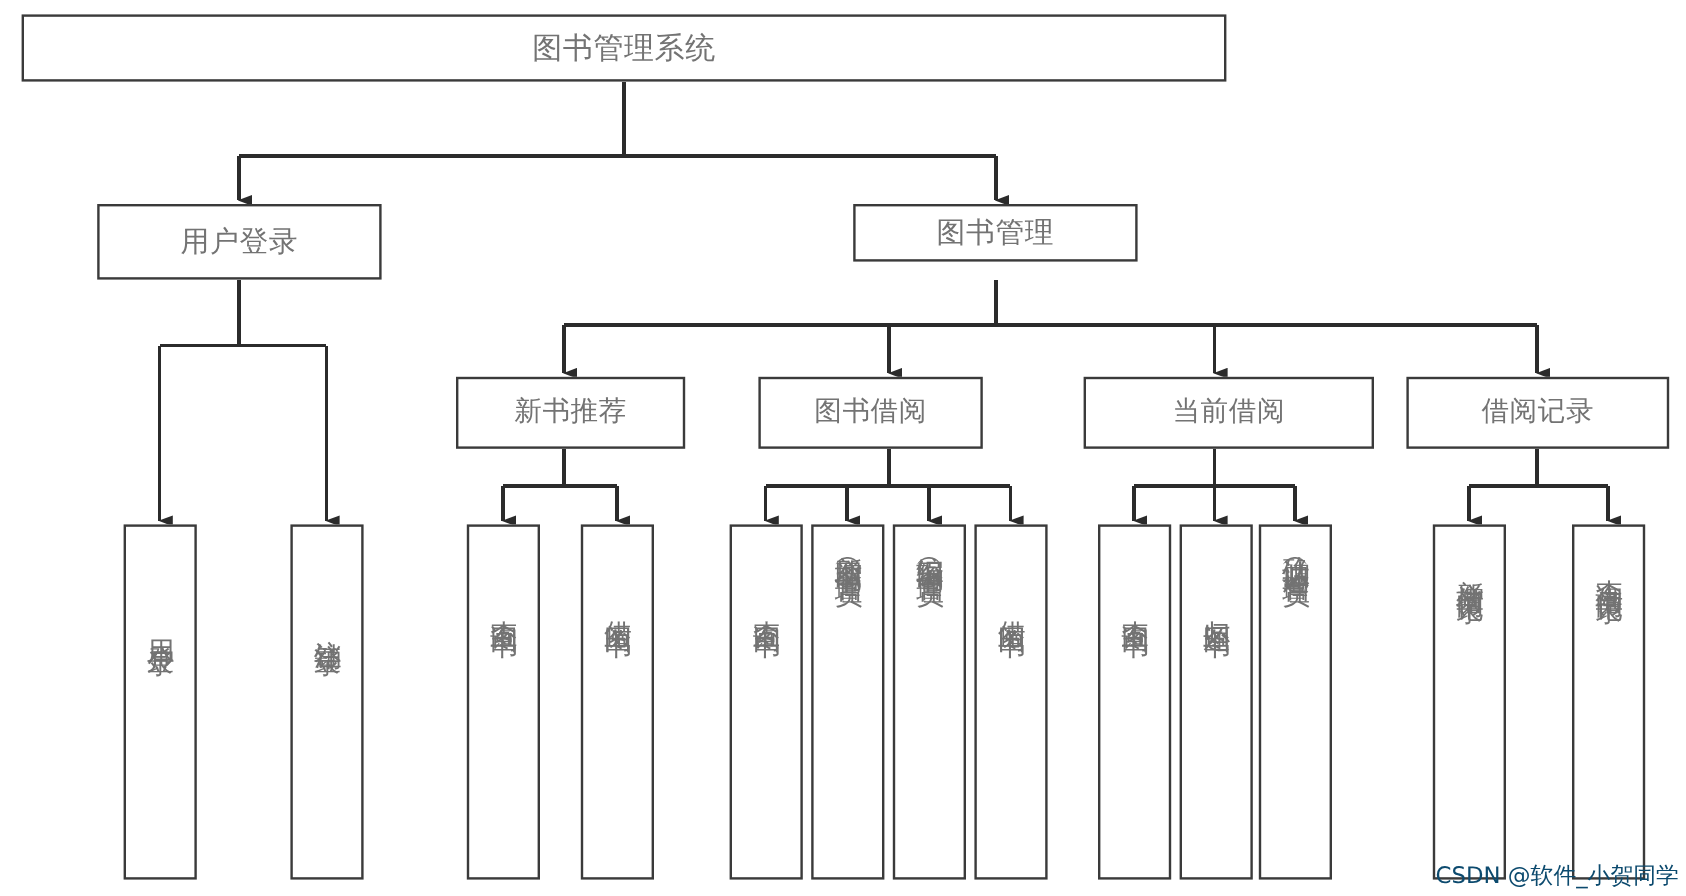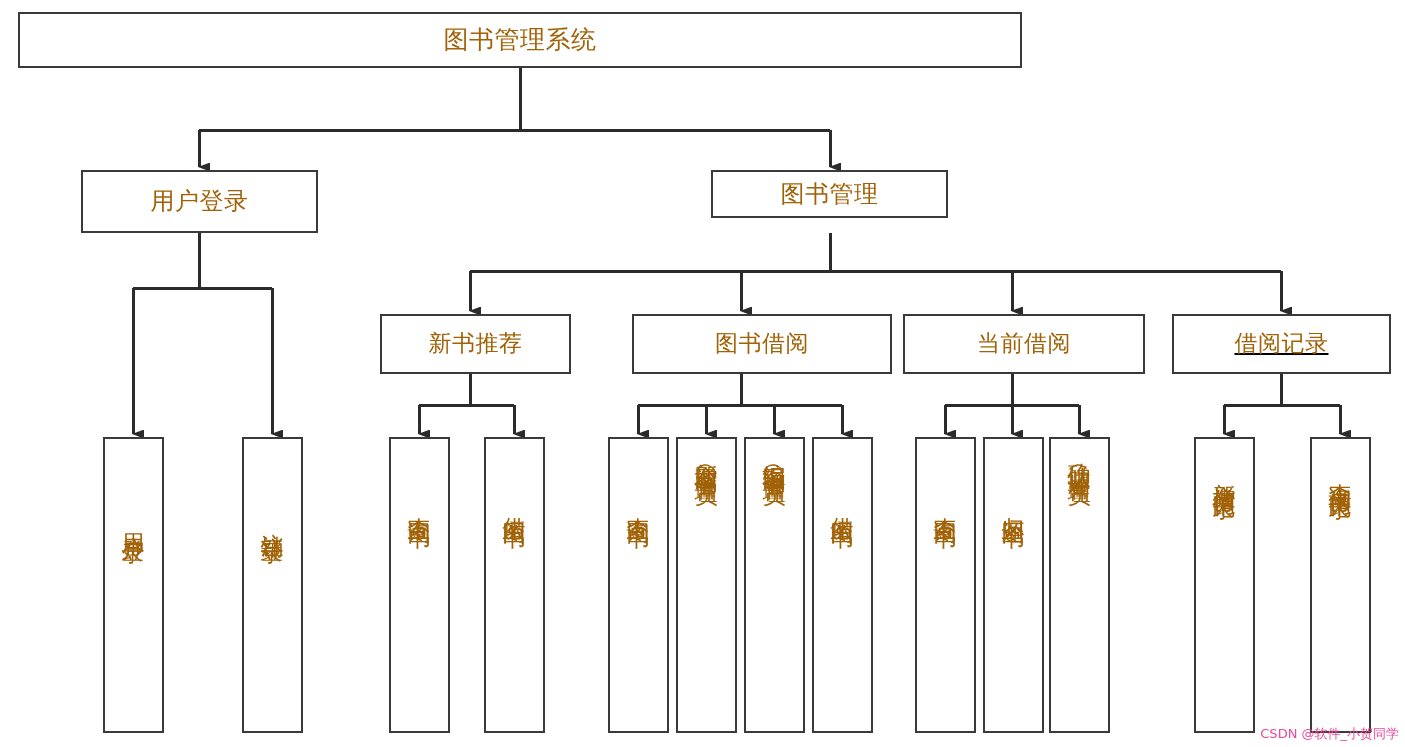--- a/index.html
+++ b/index.html
@@ -29,21 +29,21 @@
     position: absolute;
     box-sizing: border-box;
     background: #ffffff;
     border: 2px solid #3a3a3a;
     display: flex;
     align-items: center;
     justify-content: center;
     overflow: hidden;
   }
   .node-label {
-    color: #a16207;
+    color: #737373;
     text-align: center;
     line-height: 1.18;
     letter-spacing: 0.5px;
     white-space: pre-wrap;
   }
   .node-root .node-label { font-size: 25px; }
   .node-l2 .node-label   { font-size: 24px; }
   .node-l3 .node-label   { font-size: 23px; }
 
   .node-leaf {
@@ -56,22 +56,22 @@
     writing-mode: vertical-rl;
     text-orientation: upright;
     line-height: 1.05;
     letter-spacing: 3px;
     white-space: nowrap;
   }
   .watermark {
     position: absolute;
     right: 6px;
     bottom: 4px;
-    font-size: 13px;
-    color: #ec4899;
+    font-size: 19px;
+    color: #0c4a6e;
     font-family: "DejaVu Sans", "Liberation Sans", sans-serif;
     white-space: nowrap;
     pointer-events: none;
   }
 </style>
 </head>
 <body>
 
 <div id="diagram-root">
 
@@ -134,27 +134,27 @@
   <div class="node-box node-l2" style="left:81px; top:170px; width:237px; height:63px;">
     <span class="node-label">用户登录</span>
   </div>
   <div class="node-box node-l2" style="left:711px; top:170px; width:237px; height:48px;">
     <span class="node-label">图书管理</span>
   </div>
 
   <div class="node-box node-l3" style="left:380px; top:314px; width:191px; height:60px;">
     <span class="node-label">新书推荐</span>
   </div>
-  <div class="node-box node-l3" style="left:632px; top:314px; width:260px; height:60px;">
+  <div class="node-box node-l3" style="left:632px; top:314px; width:187px; height:60px;">
     <span class="node-label">图书借阅</span>
   </div>
   <div class="node-box node-l3" style="left:903px; top:314px; width:242px; height:60px;">
     <span class="node-label">当前借阅</span>
   </div>
-  <div class="node-box node-l3" style="left:1172px; top:314px; width:219px; height:60px;text-decoration:underline;">
+  <div class="node-box node-l3" style="left:1172px; top:314px; width:219px; height:60px;">
     <span class="node-label">借阅记录</span>
   </div>
 
   <div class="node-box node-leaf" style="left:103px; top:437px; width:61px; height:296px; padding-top:76px;">
     <span class="node-label">用户登录</span>
   </div>
   <div class="node-box node-leaf" style="left:242px; top:437px; width:61px; height:296px; padding-top:76px;">
     <span class="node-label">注销登录</span>
   </div>
 

